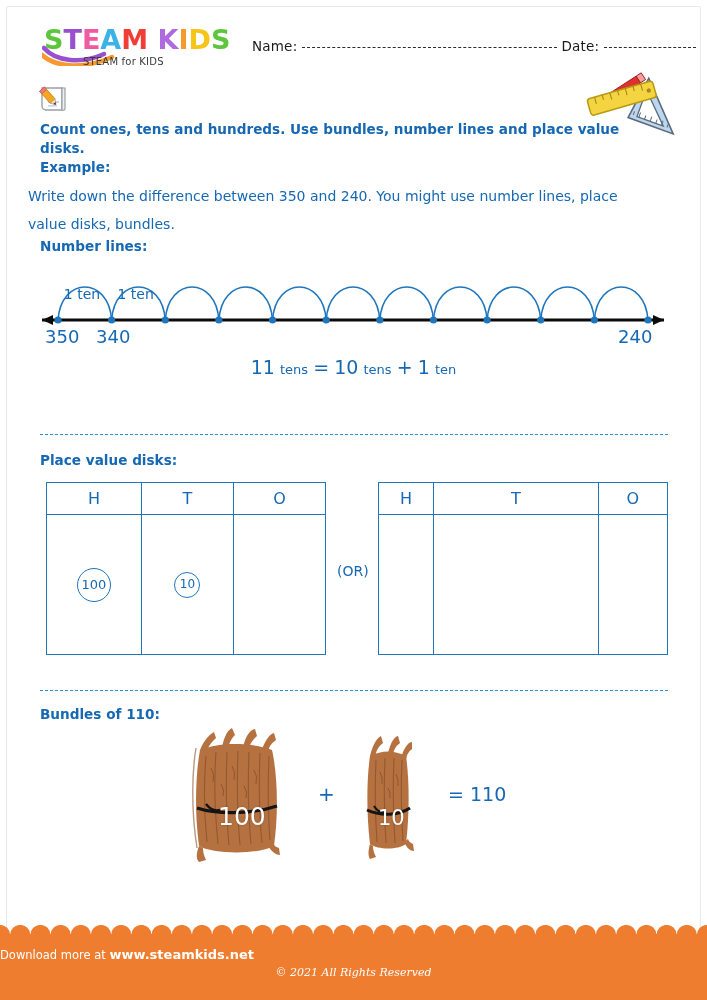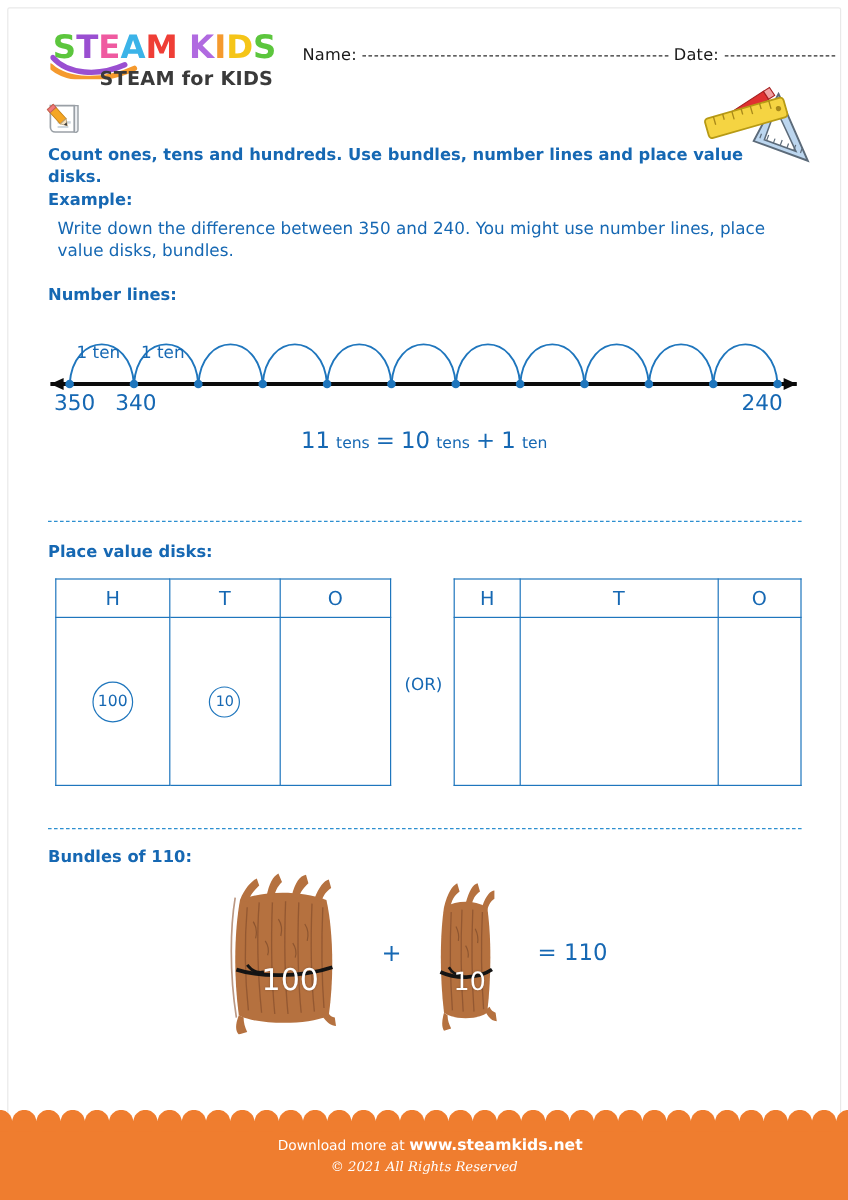--- a/index.html
+++ b/index.html
@@ -32,22 +32,22 @@
     font-size: 27px;
     letter-spacing: 0px;
     line-height: 28px;
     white-space: nowrap;
   }
   .logo-word span { display: inline-block; }
   .logo-swoosh { position: absolute; left: -2px; top: 18px; width: 78px; height: 22px; }
   .logo-sub {
     position: absolute; left: 39px; top: 30px;
     font-family: "DejaVu Sans", sans-serif;
-    font-weight: bold;
-    font-size: 16px;
+    font-weight: normal;
+    font-size: 10px;
     color: #3a3a3a;
     letter-spacing: .2px;
     white-space: nowrap;
   }
 
   .namedate {
     position: absolute; left: 252px; top: 38px;
     font-family: "DejaVu Sans", sans-serif;
     font-size: 13.5px;
     color: #1a1a1a;
@@ -79,24 +79,24 @@
     color: #1668b3;
   }
   .ex-label {
     position: absolute; left: 40px; top: 159px;
     font-family: "DejaVu Sans", sans-serif;
     font-weight: bold;
     font-size: 13.6px;
     color: #1668b3;
   }
   .ex-body {
-    position: absolute; left: 48px; top: 182px; width: 620px;
+    position: absolute; left: 28px; top: 182px; width: 620px;
     font-family: "DejaVu Sans", sans-serif;
     font-size: 14px;
-    line-height: 18px;
+    line-height: 28px;
     color: #1668b3;
   }
 
   .sec-label {
     position: absolute;
     font-family: "DejaVu Sans", sans-serif;
     font-weight: bold;
     font-size: 13.6px;
     color: #1668b3;
   }
@@ -199,26 +199,25 @@
   
   .footer {
     position: absolute; left: 0; bottom: 0; width: 707px; height: 75px;
   }
   .scallop { position: absolute; left: 0; top: 0; width: 707px; height: 18px; }
   .foot-body {
     position: absolute; left: 0; top: 14px; width: 707px; height: 61px;
     background: #ef7d2f;
   }
   .foot-line1 {
-    position: absolute; top: 22px; width: 661px; text-align: center;
+    position: absolute; top: 22px; width: 661px; text-align: left;
     color: #ffffff;
     font-family: "DejaVu Sans", sans-serif;
     font-size: 11.5px;
     white-space: nowrap;
-    margin-left: 28px;
   }
   .foot-line1 b { font-size: 13px; font-weight: bold; }
   .foot-line2 {
     position: absolute; top: 41px; width: 707px; text-align: center;
     color: #ffffff;
     font-family: "DejaVu Serif", serif;
     font-style: italic;
     font-size: 11px;
     white-space: nowrap;
   }

